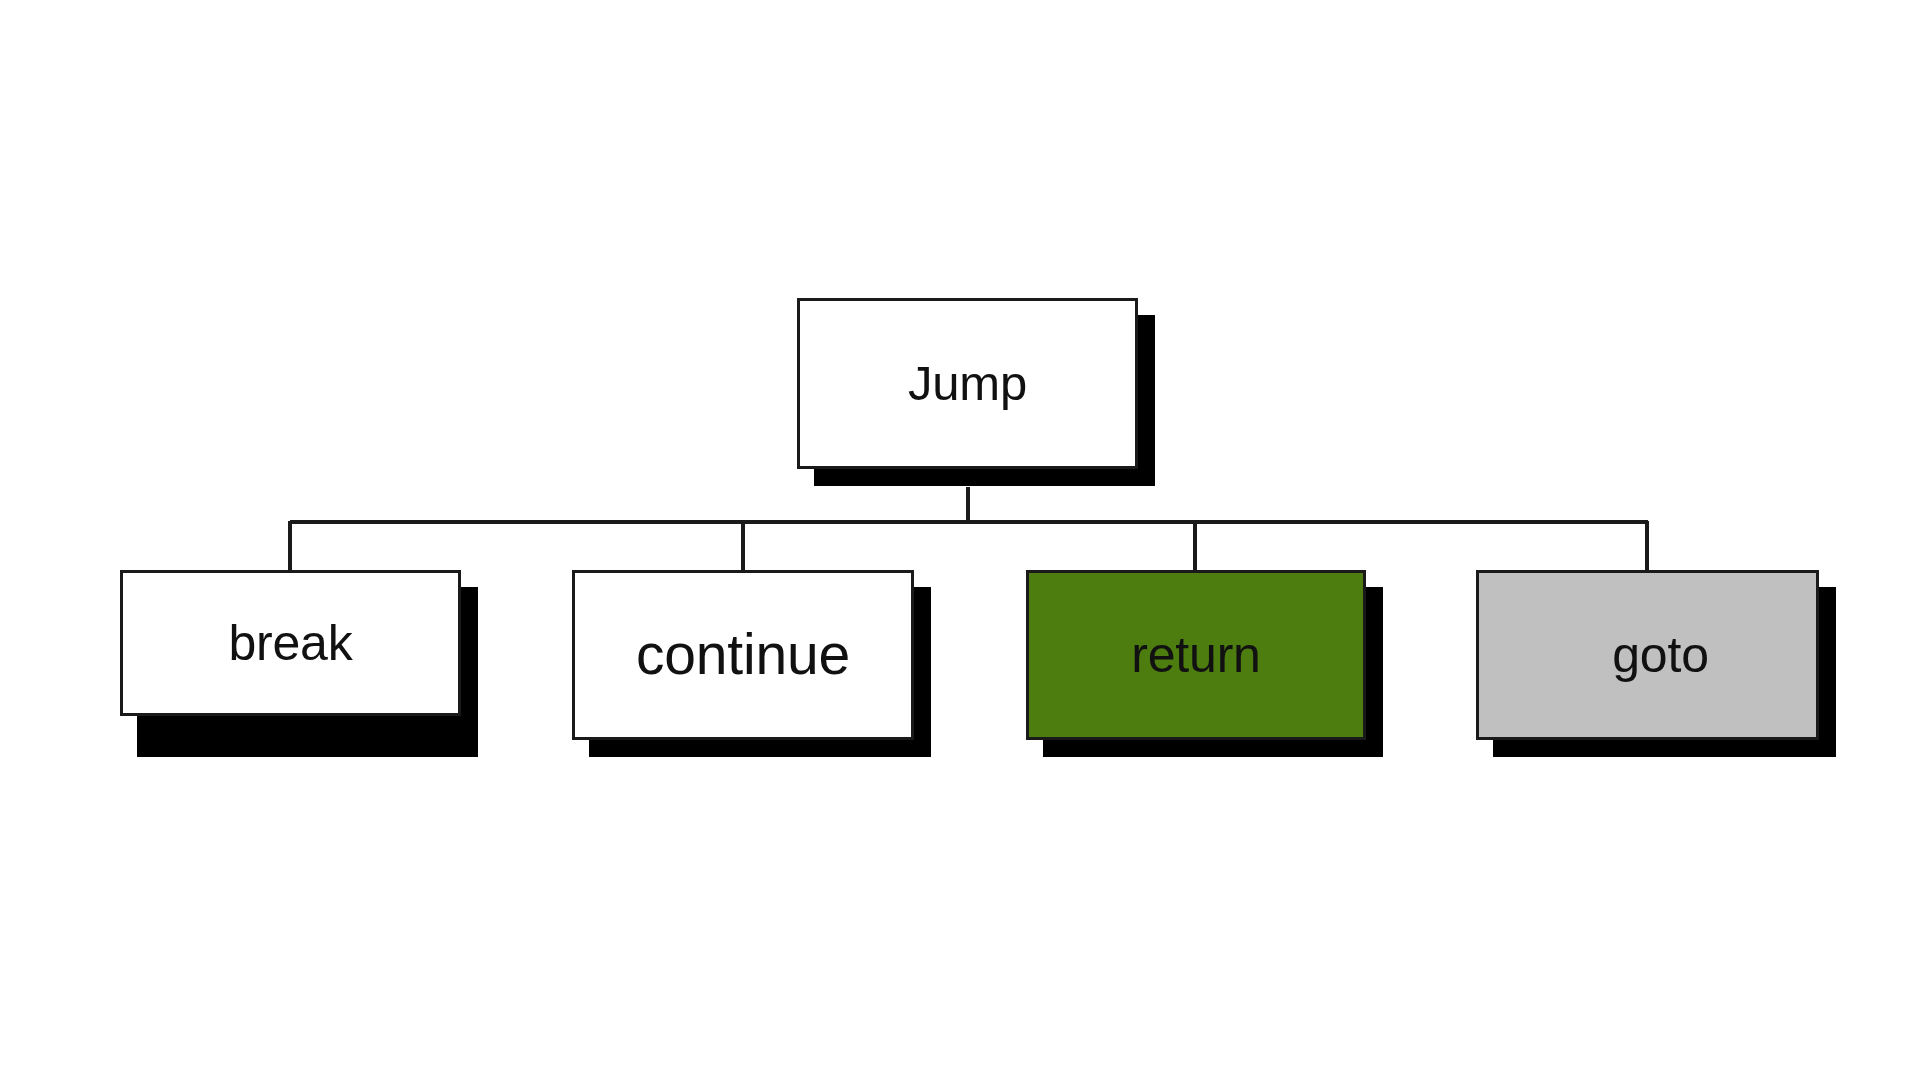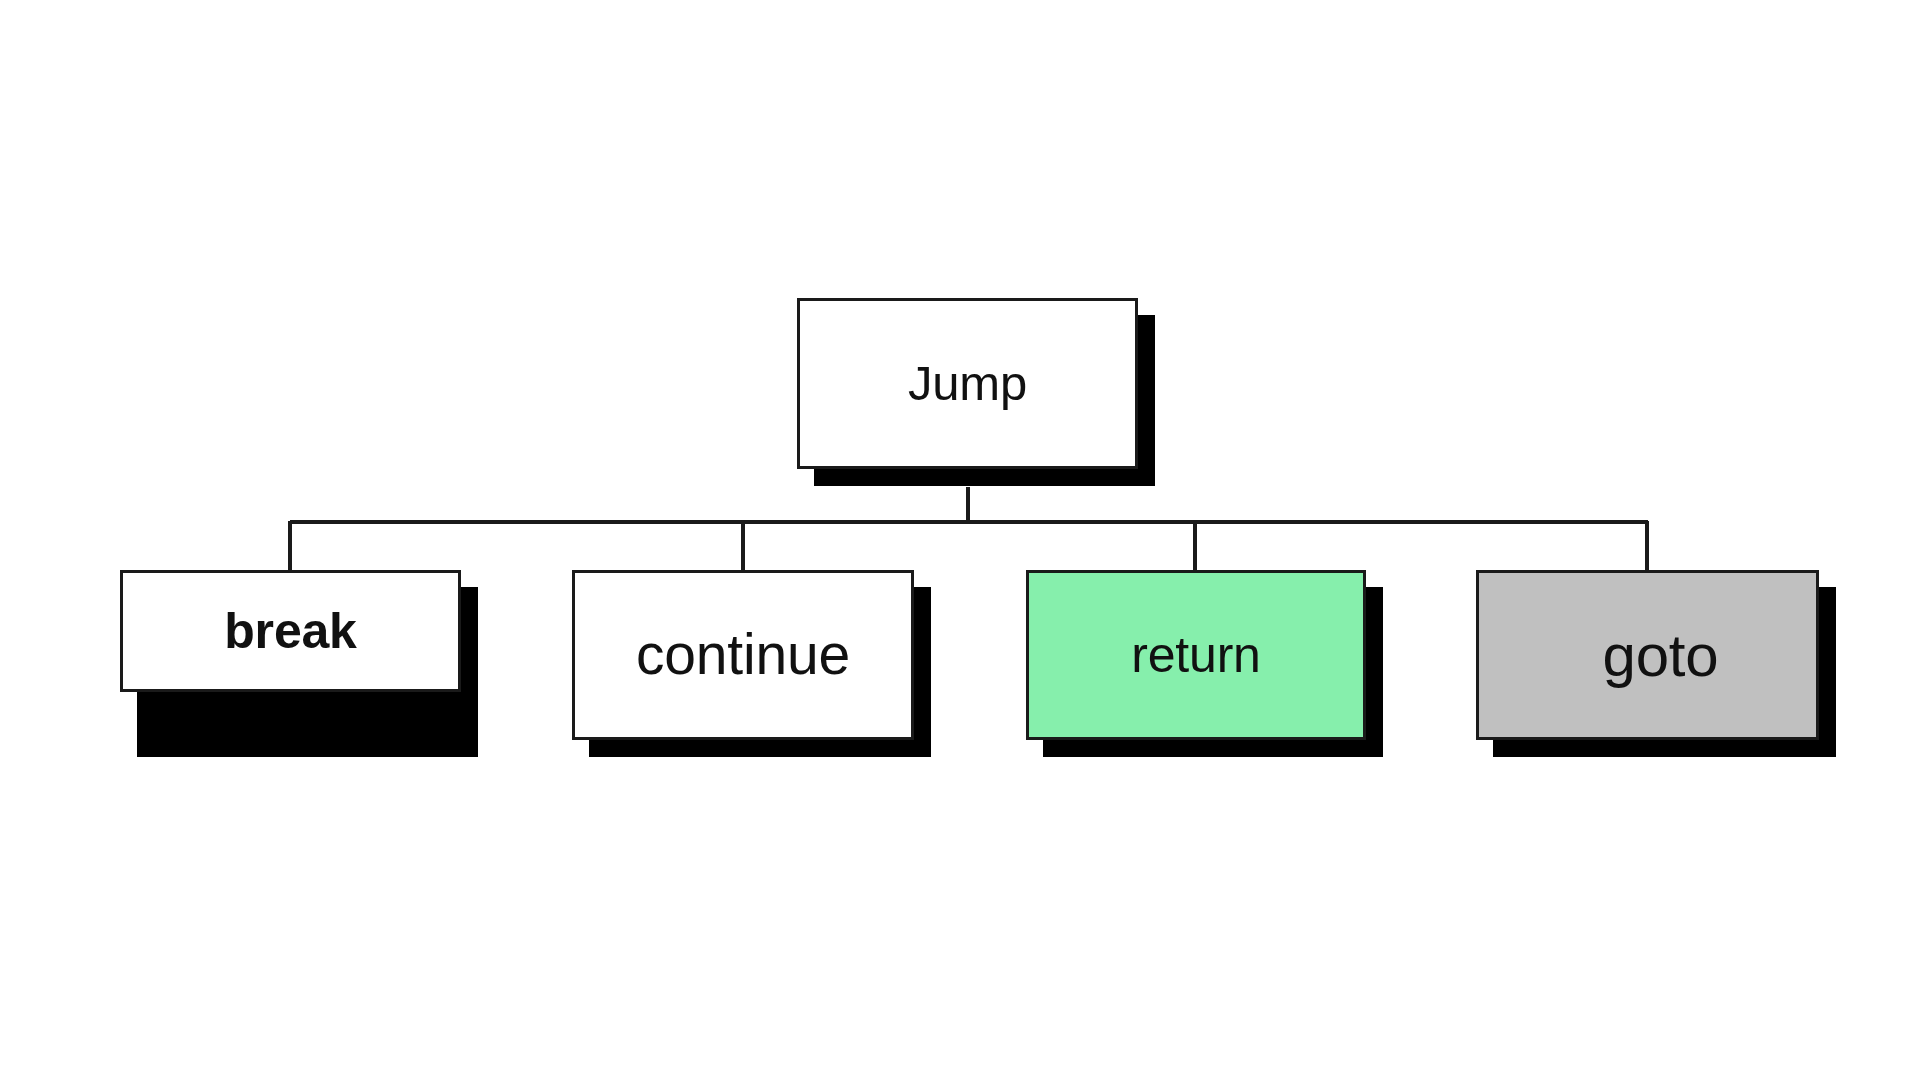--- a/index.html
+++ b/index.html
@@ -74,30 +74,30 @@
     font-size: 49px;
   }
   #shadow-root {
     left: 814px;
     top: 315px;
     width: 341px;
     height: 171px;
   }
 
   
-  #node-break    { left: 120px;  top: 570px; width: 341px; height: 122px; font-size: 50px; font-weight: bold; }
+  #node-break    { left: 120px;  top: 570px; width: 341px; height: 146px; font-size: 50px; }
   #shadow-break  { left: 137px;  top: 587px; width: 341px; height: 170px; }
 
   #node-continue   { left: 572px;  top: 570px; width: 342px; height: 170px; font-size: 57px; }
   #shadow-continue { left: 589px;  top: 587px; width: 342px; height: 170px; }
 
   #node-return   { left: 1026px; top: 570px; width: 340px; height: 170px; font-size: 50px; }
   #shadow-return { left: 1043px; top: 587px; width: 340px; height: 170px; }
 
-  #node-goto     { left: 1476px; top: 570px; width: 343px; height: 170px; font-size: 60px; padding-left: 26px; }
+  #node-goto     { left: 1476px; top: 570px; width: 343px; height: 170px; font-size: 50px; padding-left: 26px; }
   #shadow-goto   { left: 1493px; top: 587px; width: 343px; height: 170px; }
 </style>
 </head>
 <body>
 
 <div id="diagram-canvas" style="background: rgb(255, 255, 255);">
 
   <svg id="connectors" width="1920" height="1080" viewBox="0 0 1920 1080" aria-hidden="true">
 
     <line x1="968" y1="487" x2="968" y2="522" stroke="#1a1a1a" stroke-width="3.5" shape-rendering="crispEdges"></line>
@@ -121,21 +121,21 @@
   </div>
 
   <div id="node-break" class="node white" style="background: rgb(255, 255, 255); border-color: rgb(26, 26, 26); color: rgb(17, 17, 17);">
     <span class="node-label">break</span>
   </div>
 
   <div id="node-continue" class="node white" style="background: rgb(255, 255, 255); border-color: rgb(26, 26, 26); color: rgb(17, 17, 17);">
     <span class="node-label">continue</span>
   </div>
 
-  <div id="node-return" class="node gray" style="background: #86efac; border-color: rgb(26, 26, 26); color: rgb(17, 17, 17);">
+  <div id="node-return" class="node gray" style="background: #4d7c0f; border-color: rgb(26, 26, 26); color: rgb(17, 17, 17);">
     <span class="node-label">return</span>
   </div>
 
   <div id="node-goto" class="node gray" style="background: rgb(192, 192, 192); border-color: rgb(26, 26, 26); color: rgb(17, 17, 17);">
     <span class="node-label">goto</span>
   </div>
 
 </div>
 
 </body></html>

